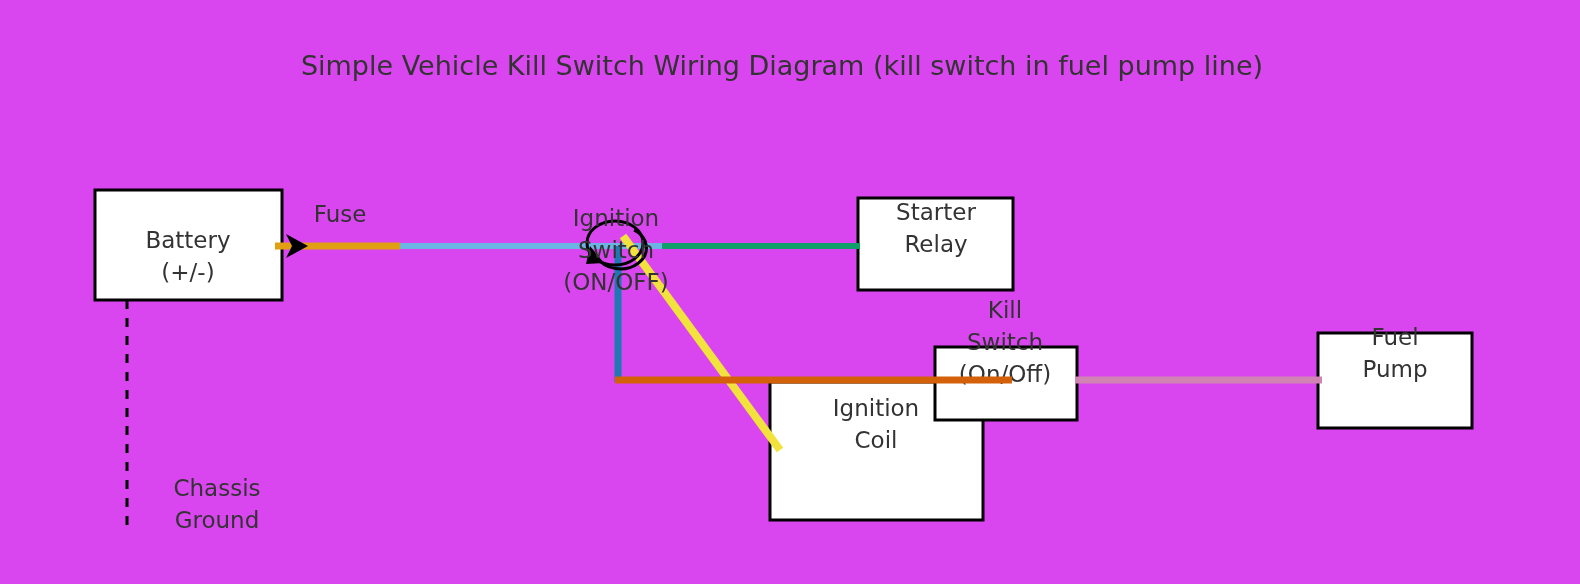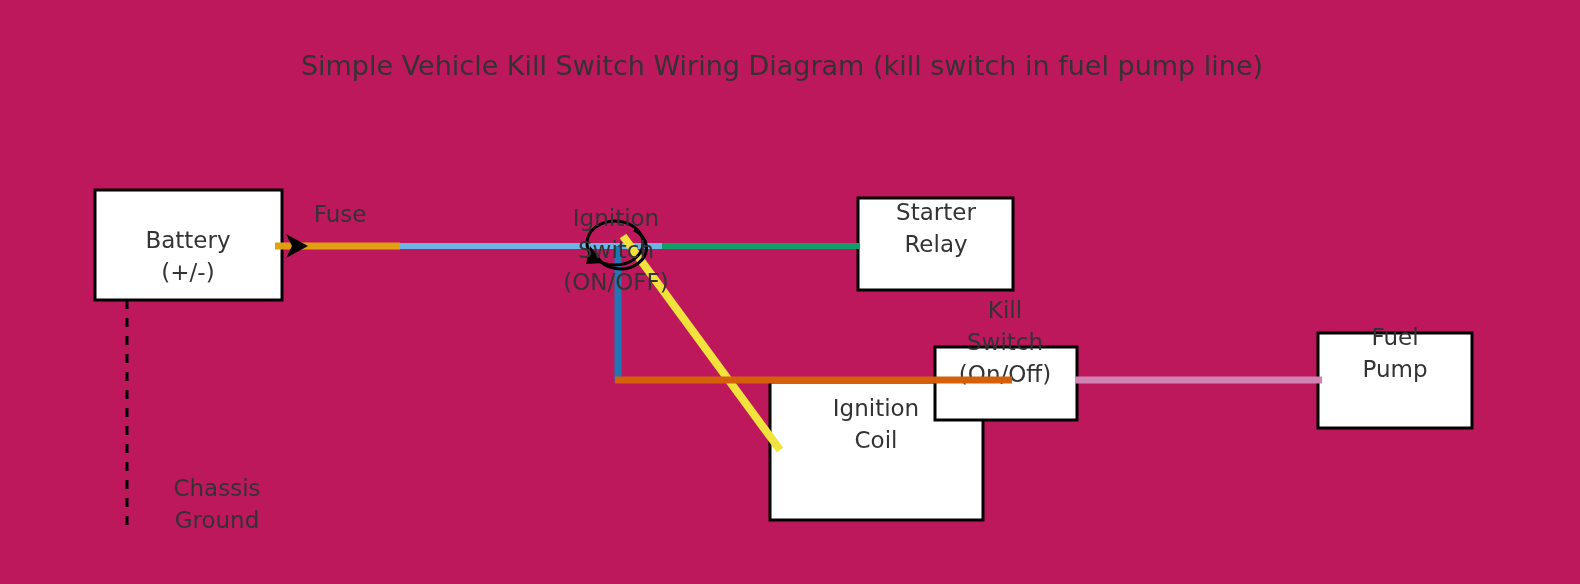--- a/index.html
+++ b/index.html
@@ -4,21 +4,21 @@
 <style>
   html, body {
     margin: 0;
     padding: 0;
     background: #ffffff;
   }
   #canvas {
     position: relative;
     width: 1580px;
     height: 584px;
-    background: #be185d;
+    background: #d946ef;
     font-family: "DejaVu Sans", sans-serif;
     overflow: hidden;
   }
   #diagram-svg {
     position: absolute;
     left: 0;
     top: 0;
     width: 1580px;
     height: 584px;
   }

